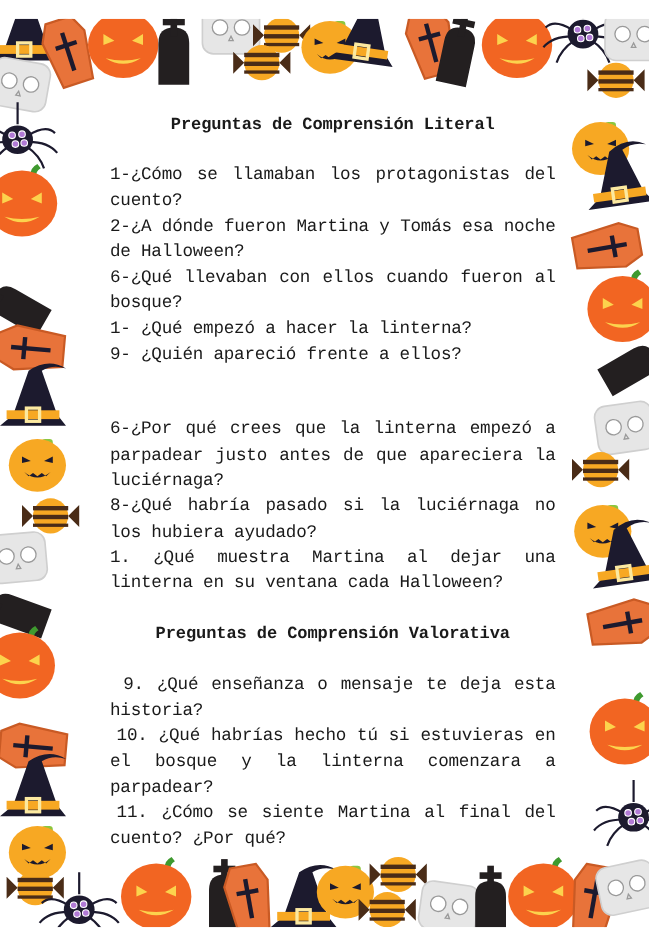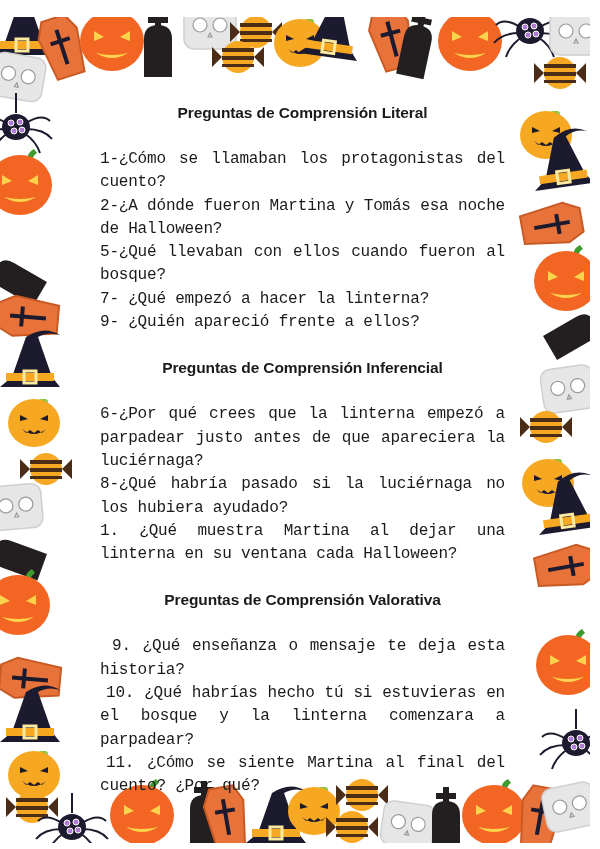--- a/index.html
+++ b/index.html
@@ -11,21 +11,21 @@
     }
 
     
     .deco { position: absolute; }
 
     .content {
       position: absolute; left: 100px; top: 84px; width: 405px;
       color: #1a1a1a;
     }
     .section-title {
-      font-family: Liberation Sans, sans-serif;
+      font-family: Liberation Mono, monospace;
       font-weight: bold; font-size: 15.5px; text-align: center;
       margin: 0; line-height: 24px; letter-spacing: -0.1px;
     }
     .questions { margin: 0; padding: 0; list-style: none; font-family: Liberation Mono, monospace; }
     .question {
       font-size: 16px; line-height: 23.3px; text-align: justify;
       text-align-last: left; letter-spacing: -0.2px;
     }
     .q-indent { padding-left: 12px; }
     .q-indent-s { padding-left: 6px; margin-top: 44px; }
@@ -164,30 +164,29 @@
   </svg>
 
   <div class="content">
 
     <section>
       <h2 class="section-title">Preguntas de Comprensión Literal</h2>
       <div style="height:23px"></div>
       <div class="questions">
         <div class="question">1-¿Cómo se llamaban los protagonistas del cuento?</div>
         <div class="question">2-¿A dónde fueron Martina y Tomás esa noche de Halloween?</div>
-        <div class="question">5-¿Qué llevaban con ellos cuando fueron al bosque?</div>
-        <div class="question">7- ¿Qué empezó a hacer la linterna?</div>
+        <div class="question">6-¿Qué llevaban con ellos cuando fueron al bosque?</div>
+        <div class="question">1- ¿Qué empezó a hacer la linterna?</div>
         <div class="question">9- ¿Quién apareció frente a ellos?</div>
       </div>
     </section>
 
     <div style="height:22px"></div>
 
     <section>
-      <h2 class="section-title">Preguntas de Comprensión Inferencial</h2>
       <div style="height:23px"></div>
       <div class="questions">
         <div class="question">6-¿Por qué crees que la linterna empezó a parpadear justo antes de que apareciera la luciérnaga?</div>
         <div class="question">8-¿Qué habría pasado si la luciérnaga no los hubiera ayudado?</div>
         <div class="question">1. ¿Qué muestra Martina al dejar una linterna en su ventana cada Halloween?</div>
       </div>
     </section>
 
     <div style="height:22px"></div>
 

